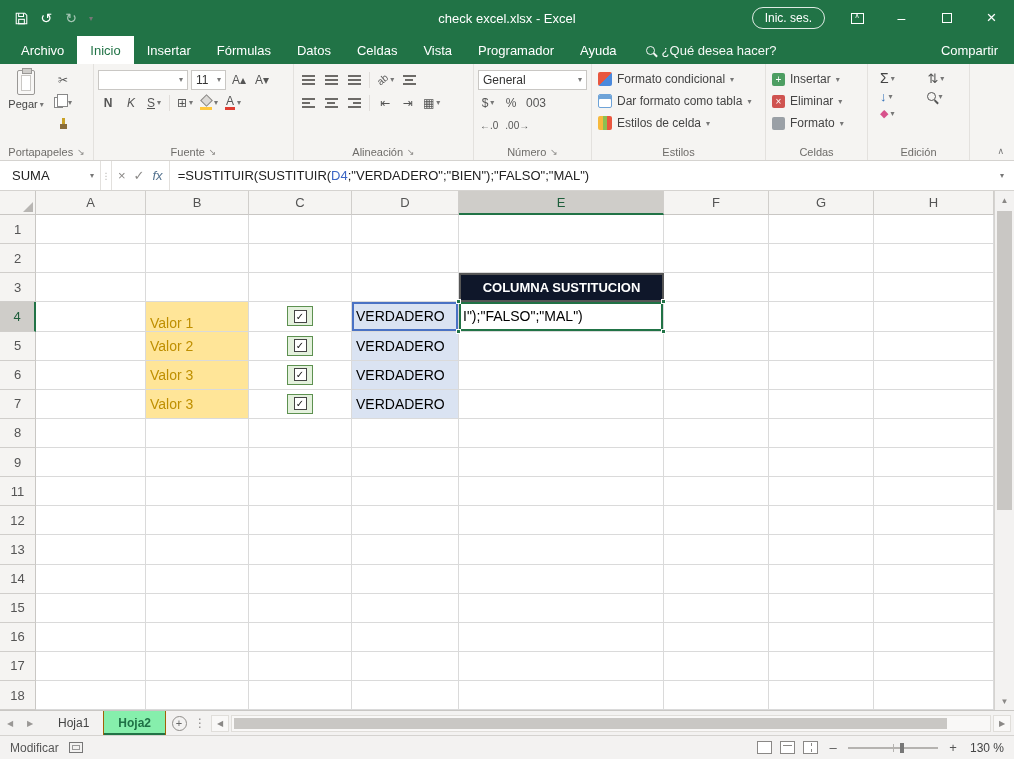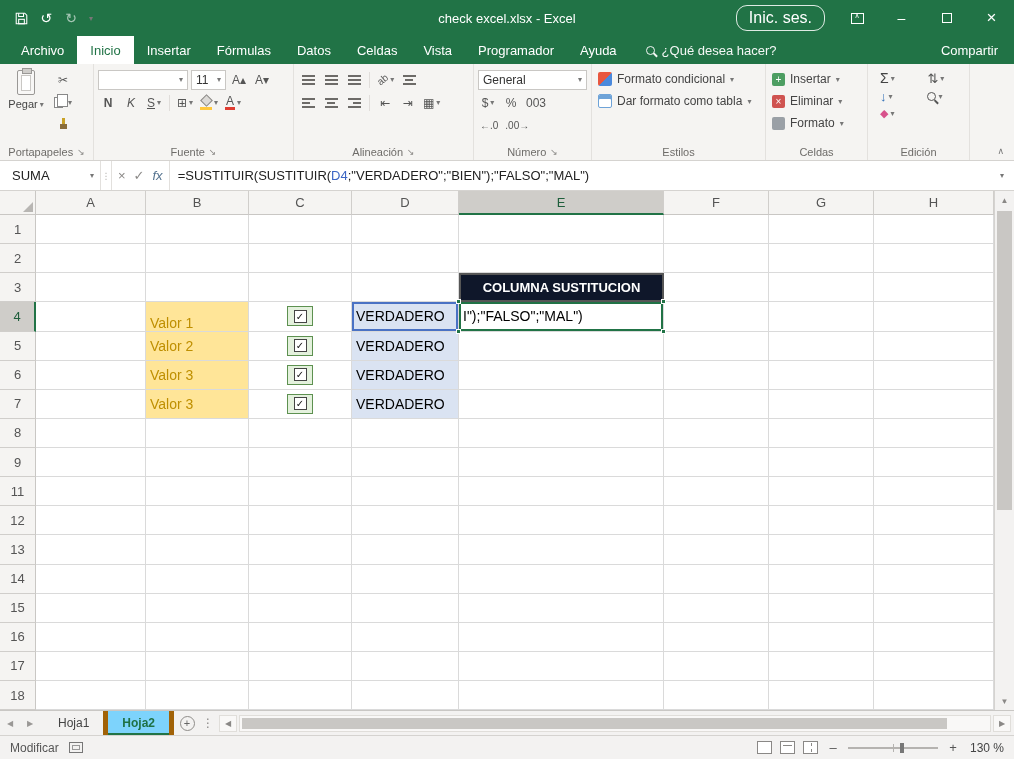--- a/index.html
+++ b/index.html
@@ -8,21 +8,21 @@
   .app{width:1014px;height:759px;display:flex;flex-direction:column;overflow:hidden;background:#fff;}
 
   
   .titlebar{flex:0 0 36px;height:36px;background:#217346;display:flex;align-items:center;color:#fff;position:relative;}
   .qat{display:flex;align-items:center;gap:3px;padding-left:10px;}
   .qbtn{height:24px;min-width:22px;display:flex;align-items:center;justify-content:center;font-size:14px;color:#fff;}
   .qbtn.dim{opacity:.6;}
   .qbtn.mini{min-width:12px;font-size:8px;}
   .apptitle{position:absolute;left:50%;transform:translateX(-50%);font-size:13px;white-space:nowrap;}
   .tb-right{margin-left:auto;display:flex;align-items:center;height:100%;}
-  .signin{border:1px solid rgba(255,255,255,.85);font-size:16px;padding:3px 12px;margin-right:18px;border-radius:11px;}
+  .signin{border:1px solid rgba(255,255,255,.85);font-size:12px;padding:3px 12px;margin-right:18px;border-radius:11px;}
   .rdo{width:28px;height:26px;display:flex;align-items:center;justify-content:center;margin-right:8px;}
   .rdo .box{width:13px;height:11px;border:1px solid #fff;position:relative;}
   .rdo .box::after{content:"∧";position:absolute;left:3px;top:-2px;font-size:7px;color:#fff;}
   .winbtn{width:45px;height:36px;display:flex;align-items:center;justify-content:center;font-size:14px;}
   .winbtn .maxbox{width:10px;height:10px;border:1px solid #fff;}
   .winbtn.close{font-size:17px;}
 
   
   .tabbar{flex:0 0 28px;height:28px;background:#217346;display:flex;align-items:stretch;color:#fff;font-size:13px;padding-left:8px;}
   .rtab{display:flex;align-items:center;padding:0 13px;white-space:nowrap;}
@@ -141,22 +141,22 @@
   
   .vscroll{width:20px;flex:0 0 20px;background:#f3f2f1;border-left:1px solid #d5d3d0;display:flex;flex-direction:column;}
   .varrow{height:18px;flex:0 0 18px;display:flex;align-items:center;justify-content:center;font-size:8px;color:#8a8886;}
   .vtrack{flex:1;position:relative;margin:0 2px;}
   .vthumb{position:absolute;left:0;right:0;top:2px;height:62%;background:#c9c7c4;}
 
   
   .sheetbar{flex:0 0 25px;height:25px;background:#f3f2f1;border-top:1px solid #c9c7c4;display:flex;align-items:stretch;font-size:12px;color:#555;}
   .snav{width:20px;display:flex;align-items:center;justify-content:center;font-size:8px;color:#9a9896;}
   .stabs{display:flex;align-items:stretch;margin-left:4px;}
-  .stab{display:flex;align-items:center;padding:8px 14px;border-right:5px solid #a16207;color:#444;}
-  .stab.active{background:#7dd3fc;color:#1f7145;font-weight:700;box-shadow:inset 0 -2px 0 #217346;}
+  .stab{display:flex;align-items:center;padding:8px 14px;border-right:1px solid #a16207;color:#444;}
+  .stab.active{background:#86efac;color:#1f7145;font-weight:700;box-shadow:inset 0 -2px 0 #217346;}
   .addsheet{width:26px;display:flex;align-items:center;justify-content:center;}
   .addsheet .circ{width:15px;height:15px;border:1px solid #8f8d8a;border-radius:50%;display:flex;align-items:center;justify-content:center;font-size:11px;color:#666;}
   .sdots{width:16px;display:flex;align-items:center;justify-content:center;color:#8a8886;}
   .hscroll{flex:1;display:flex;align-items:center;padding:3px;gap:2px;}
   .harrow{width:18px;height:17px;display:flex;align-items:center;justify-content:center;font-size:8px;color:#8a8886;background:#f9f8f7;border:1px solid #e0deda;}
   .htrack{flex:1;height:17px;position:relative;background:#f9f8f7;border:1px solid #e0deda;}
   .hthumb{position:absolute;left:2px;top:2px;bottom:2px;width:94%;background:#c9c7c4;}
 
   
   .statusbar{flex:0 0 24px;height:24px;background:#f3f2f1;border-top:1px solid #d5d3d0;display:flex;align-items:center;gap:10px;padding:0 10px;font-size:12px;color:#555;}
@@ -396,20 +396,25 @@
           <div class="stylerow">
             <span class="sticon st0 sticon"></span>
             <span>Formato condicional</span>
             <span class="dd"></span>
           </div>
           <div class="stylerow">
             <span class="sticon st1 sticon"></span>
             <span>Dar formato como tabla</span>
             <span class="dd"></span>
           </div>
+          <div class="stylerow">
+            <span class="sticon st2 sticon"></span>
+            <span>Estilos de celda</span>
+            <span class="dd"></span>
+          </div>
         </div>
       <div class="glabel">
           <span>Estilos</span>
         </div>
     </div>
 
     <div class="rgroup g-cells">
       <div class="stylecol">
           <div class="stylerow">
             <span class="ci ci0 ci"></span>

